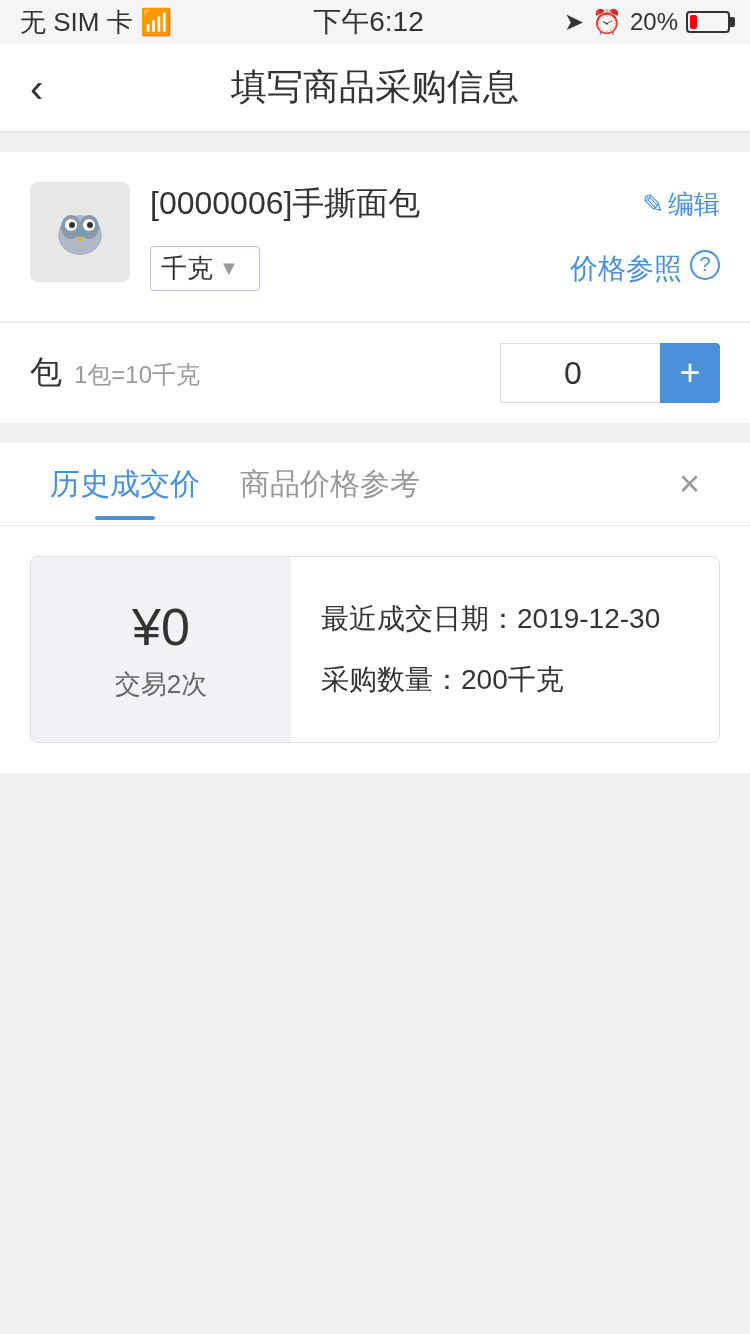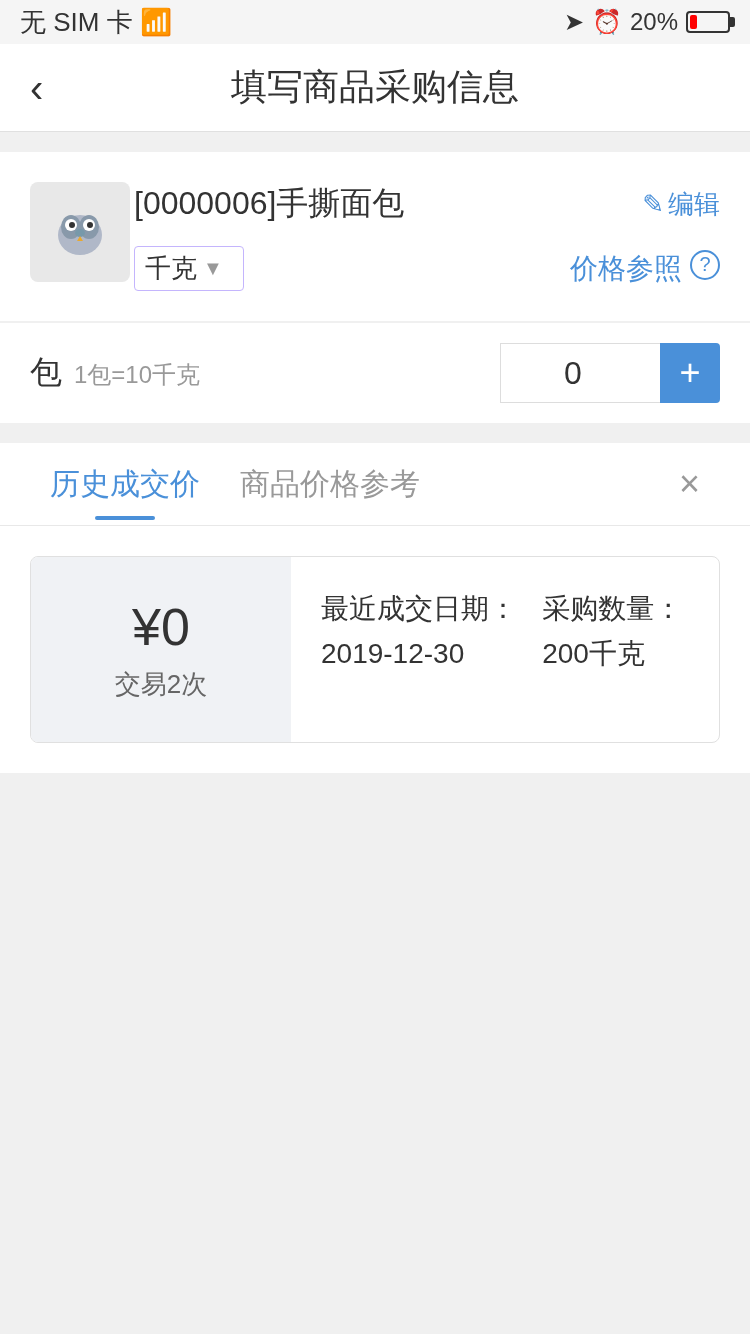--- a/index.html
+++ b/index.html
@@ -96,21 +96,21 @@
 
     
     .product-section {
       background: #fff;
       padding: 30px;
       margin-top: 20px;
     }
     .product-row {
       display: flex;
       align-items: flex-start;
-      gap: 4px;
+      gap: 20px;
     }
     .product-image {
       width: 100px;
       height: 100px;
       background: #e8e8e8;
       border-radius: 8px;
       display: flex;
       align-items: center;
       justify-content: center;
       flex-shrink: 0;
@@ -311,21 +311,21 @@
     }
     .price-trade-count {
       font-size: 26px;
       color: #666;
       margin-top: 10px;
     }
     .price-right {
       flex: 1;
       padding: 30px 30px;
       display: flex;
-      flex-direction: row;
+      flex-direction: column;
       gap: 16px;
       justify-content: center;
     }
     .price-detail-item {
       font-size: 28px;
       color: #333;
       line-height: 1.6;
     }
 
     
@@ -337,20 +337,21 @@
 </head>
 <body>
 
 <div class="main-content">
 
   <div class="status-bar">
     <div class="status-left">
       <span>无 SIM 卡</span>
       <span>📶</span>
     </div>
+    <div class="status-center">下午6:12</div>
     <div class="status-right">
       <span>➤</span>
       <span>⏰</span>
       <span>20%</span>
       <div class="battery">
         <div class="battery-fill"></div>
       </div>
     </div>
   </div>
 

